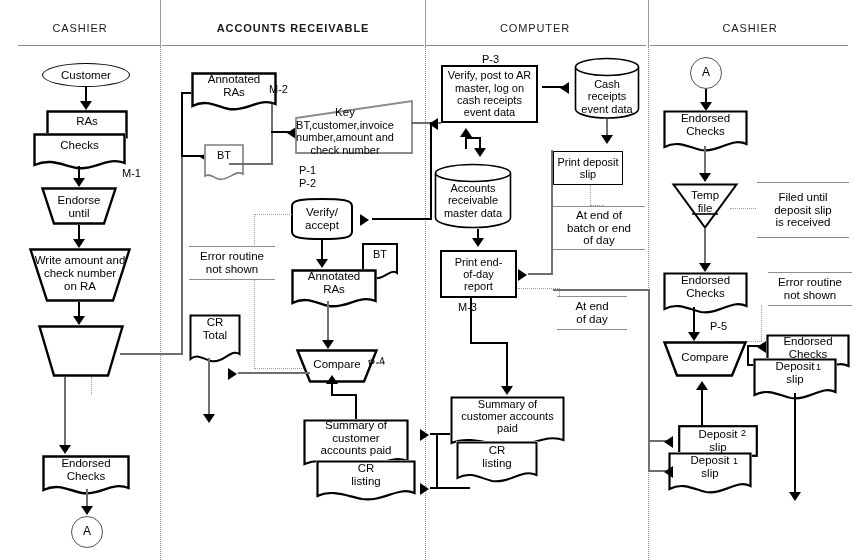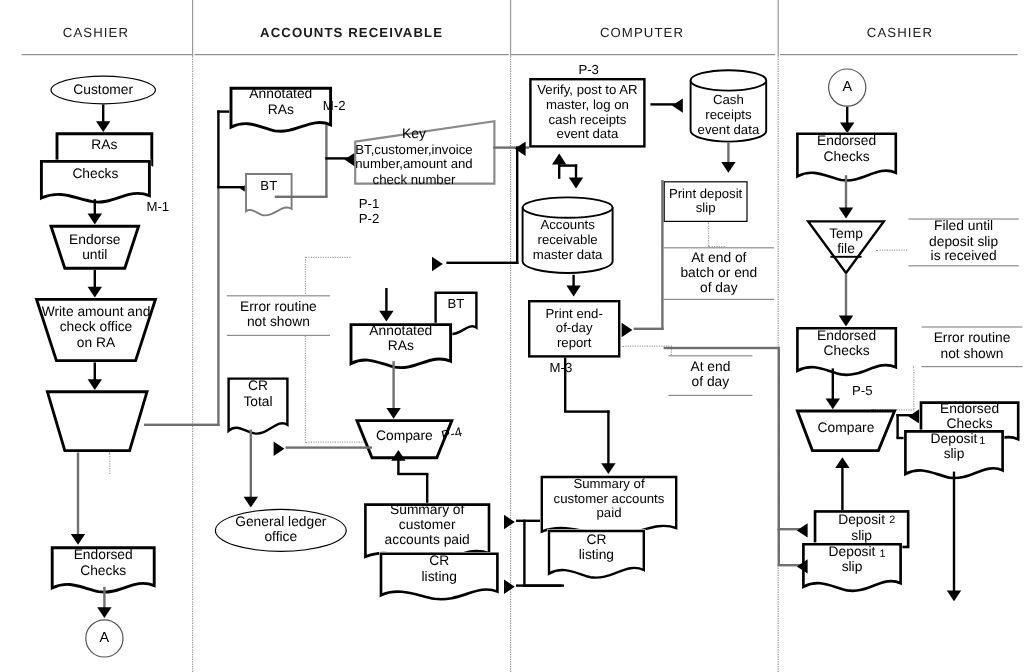--- a/index.html
+++ b/index.html
@@ -109,21 +109,21 @@
 until</div>
   </div>
   <div class="ln" style="left:78px;top:225px;width:2px;height:17px;"></div>
   <div class="arrow ad" style="left:73px;top:239px;"></div>
 
   <div class="svgshape" style="left:29px;top:248px;width:102px;height:54px;">
     <svg width="102" height="54" viewBox="0 0 102 54">
         <path d="M1.5 1.5 H100.5 L84 52.5 H18 Z" fill="#fff" stroke="#000" stroke-width="2.4"></path>
       </svg>
     <div class="cap" style="top:6px;">Write amount and
-check office
+check number
 on RA</div>
   </div>
   <div class="ln" style="left:78px;top:302px;width:2px;height:17px;"></div>
   <div class="arrow ad" style="left:73px;top:316px;"></div>
 
   <div class="svgshape" style="left:38px;top:325px;width:86px;height:52px;">
     <svg width="86" height="52" viewBox="0 0 86 52">
         <path d="M1.5 1.5 H84.5 L70 50.5 H16 Z" fill="#fff" stroke="#000" stroke-width="2.4"></path>
       </svg>
   </div>
@@ -182,20 +182,27 @@
     <div class="cap" style="top:19px;font-size:11px;">BT,customer,invoice
 number,amount and
 check number</div>
   </div>
 
   <div class="tag" style="left:299px;top:164px;">P-1</div>
   <div class="tag" style="left:299px;top:177px;">P-2</div>
 
   <div class="ln g" style="left:411px;top:122px;width:30px;height:2px;"></div>
 
+  <div class="svgshape" style="left:288px;top:198px;width:68px;height:42px;">
+    <svg width="68" height="42" viewBox="0 0 68 42">
+        <path d="M4 8 C4 2 14 1 34 1 C54 1 64 2 64 8 V34 C64 40 54 41 34 41 C14 41 4 40 4 34 Z" fill="#fff" stroke="#000" stroke-width="2"></path>
+      </svg>
+    <div class="cap" style="top:8px;">Verify/
+accept</div>
+  </div>
 
   <div class="ln" style="left:372px;top:218px;width:60px;height:2px;"></div>
   <div class="arrow ar" style="left:360px;top:214px;"></div>
   <div class="ln" style="left:430px;top:122px;width:2px;height:98px;"></div>
 
   <div class="ln dot-h" style="left:254px;top:214px;width:38px;"></div>
   <div class="ln dot-v" style="left:254px;top:214px;height:155px;"></div>
   <div class="ln dot-h" style="left:254px;top:368px;width:58px;"></div>
   <div class="node note" style="left:189px;top:246px;width:86px;height:34px;border-left:none;border-right:none;">Error routine
 not shown</div>
@@ -235,22 +242,20 @@
       </svg>
     <div class="cap" style="top:9px;">Compare</div>
   </div>
   <div class="tag" style="left:368px;top:356px;transform:rotate(-12deg);">P-4</div>
 
   <div class="ln g" style="left:238px;top:372px;width:72px;height:2px;"></div>
   <div class="arrow ar" style="left:228px;top:368px;"></div>
 
   <div class="ln g" style="left:208px;top:358px;width:2px;height:58px;"></div>
   <div class="arrow ad" style="left:203px;top:414px;"></div>
-  <div class="node ellipse" style="left:179px;top:424px;width:110px;height:36px;font-size:11.5px;white-space:pre-line;">General ledger
-office</div>
 
   <div class="ln" style="left:355px;top:395px;width:2px;height:27px;"></div>
   <div class="ln" style="left:331px;top:394px;width:26px;height:2px;"></div>
   <div class="ln" style="left:331px;top:383px;width:2px;height:12px;"></div>
   <div class="arrow au" style="left:326px;top:375px;"></div>
 
   <div class="node doc" style="left:303px;top:419px;width:106px;height:46px;">
     <svg width="106" height="56" viewBox="0 0 106 56">
         <path d="M1.5 1.5 H104.5 V42 C86 35 72 51 50 48 C33 45 18 38 1.5 45 Z" fill="#fff" stroke="#000" stroke-width="2.2"></path>
       </svg>
@@ -378,21 +383,21 @@
   <div class="svgshape" style="left:672px;top:183px;width:66px;height:46px;">
     <svg width="66" height="46" viewBox="0 0 66 46">
         <path d="M1.5 1.5 H64.5 L33 44.5 Z" fill="#fff" stroke="#000" stroke-width="2"></path>
         <line x1="20" y1="31" x2="46" y2="31" stroke="#000" stroke-width="1.6"></line>
       </svg>
     <div class="cap" style="top:6px;">Temp
 file</div>
   </div>
 
   <div class="ln dot-h" style="left:730px;top:208px;width:30px;"></div>
-  <div class="node note" style="left:757px;top:182px;width:92px;height:40px;border-left:none;border-right:none;">Filed until
+  <div class="node note" style="left:757px;top:182px;width:92px;height:56px;border-left:none;border-right:none;">Filed until
 deposit slip
 is received</div>
 
   <div class="ln g" style="left:704px;top:228px;width:2px;height:38px;"></div>
   <div class="arrow ad" style="left:699px;top:263px;"></div>
 
   <div class="node doc" style="left:663px;top:272px;width:85px;height:36px;">
     <svg width="85" height="46" viewBox="0 0 85 46">
         <path d="M1.5 1.5 H83.5 V34 C68 27 56 43 38 40 C25 37 15 30 1.5 37 Z" fill="#fff" stroke="#000" stroke-width="2.2"></path>
       </svg>

